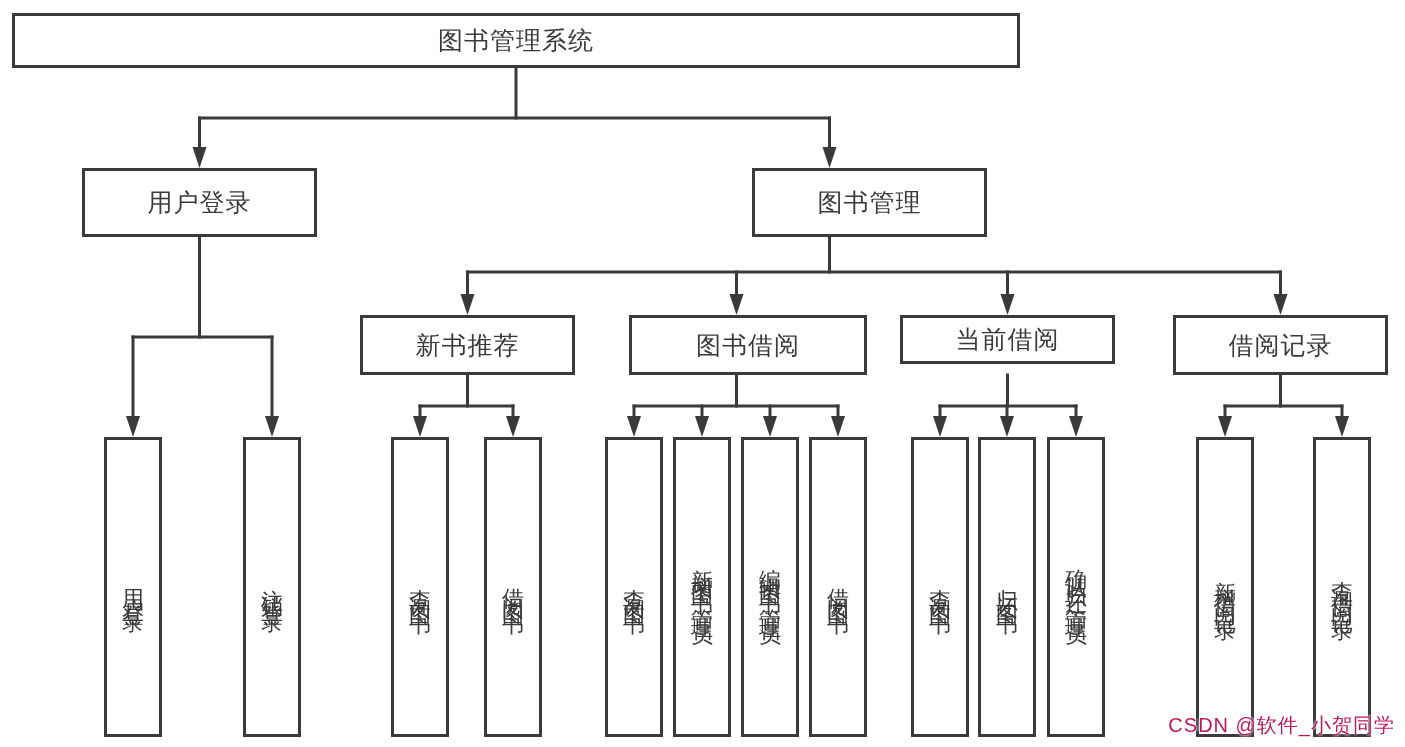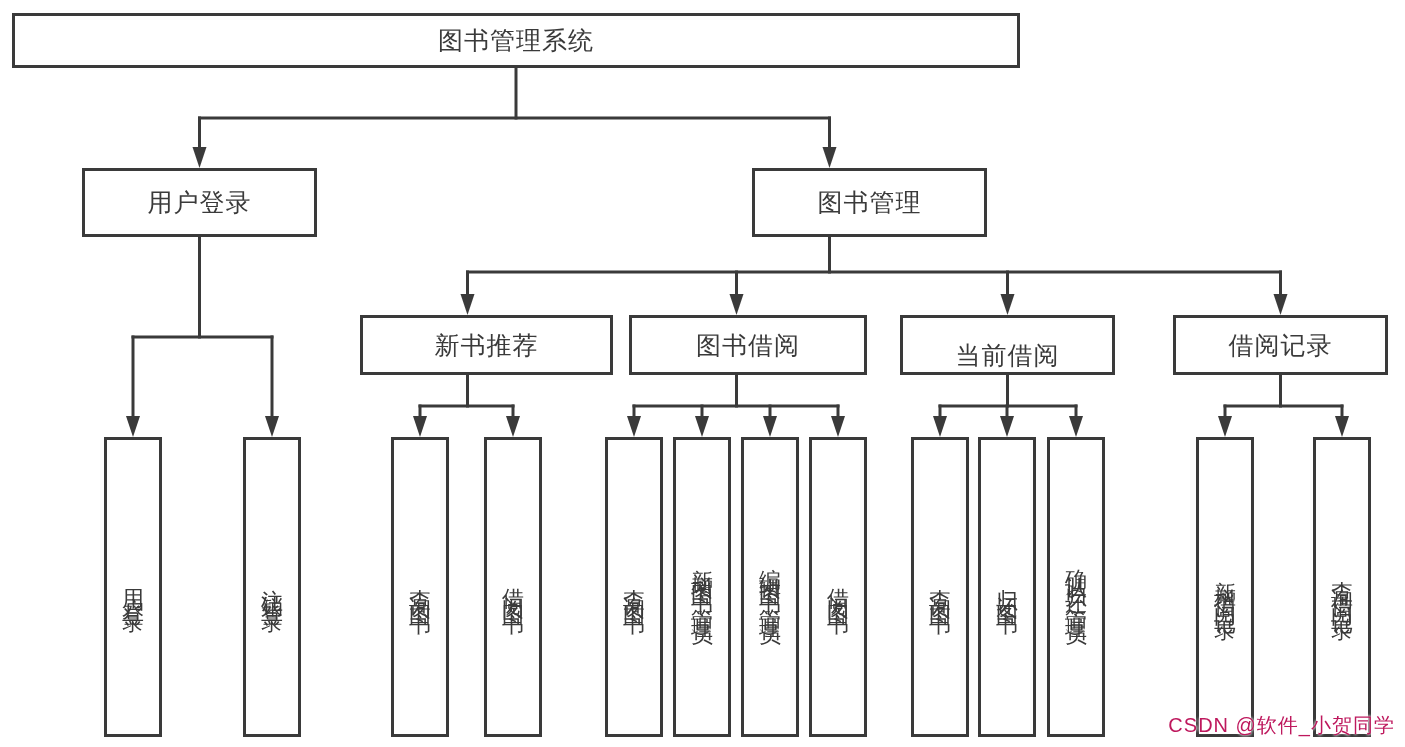--- a/index.html
+++ b/index.html
@@ -115,27 +115,27 @@
     <span>图书管理系统</span>
   </div>
 
   <div class="box box-h" style="left:82px; top:168px; width:235px; height:69px;">
     <span>用户登录</span>
   </div>
   <div class="box box-h" style="left:752px; top:168px; width:235px; height:69px;">
     <span>图书管理</span>
   </div>
 
-  <div class="box box-h" style="left:360px; top:315px; width:253px; height:60px;">
+  <div class="box box-h" style="left:360px; top:315px; width:215px; height:60px;">
     <span>新书推荐</span>
   </div>
   <div class="box box-h" style="left:629px; top:315px; width:238px; height:60px;">
     <span>图书借阅</span>
   </div>
-  <div class="box box-h" style="left:900px; top:315px; width:215px; height:60px;align-items:flex-end;">
+  <div class="box box-h" style="left:900px; top:315px; width:215px; height:49px;">
     <span>当前借阅</span>
   </div>
   <div class="box box-h" style="left:1173px; top:315px; width:215px; height:60px;">
     <span>借阅记录</span>
   </div>
 
   <div class="box box-v" style="left:104px; top:437px; width:58px; height:300px;">
     <span class="vtext">用户登录</span>
   </div>
   <div class="box box-v" style="left:243px; top:437px; width:58px; height:300px;">

